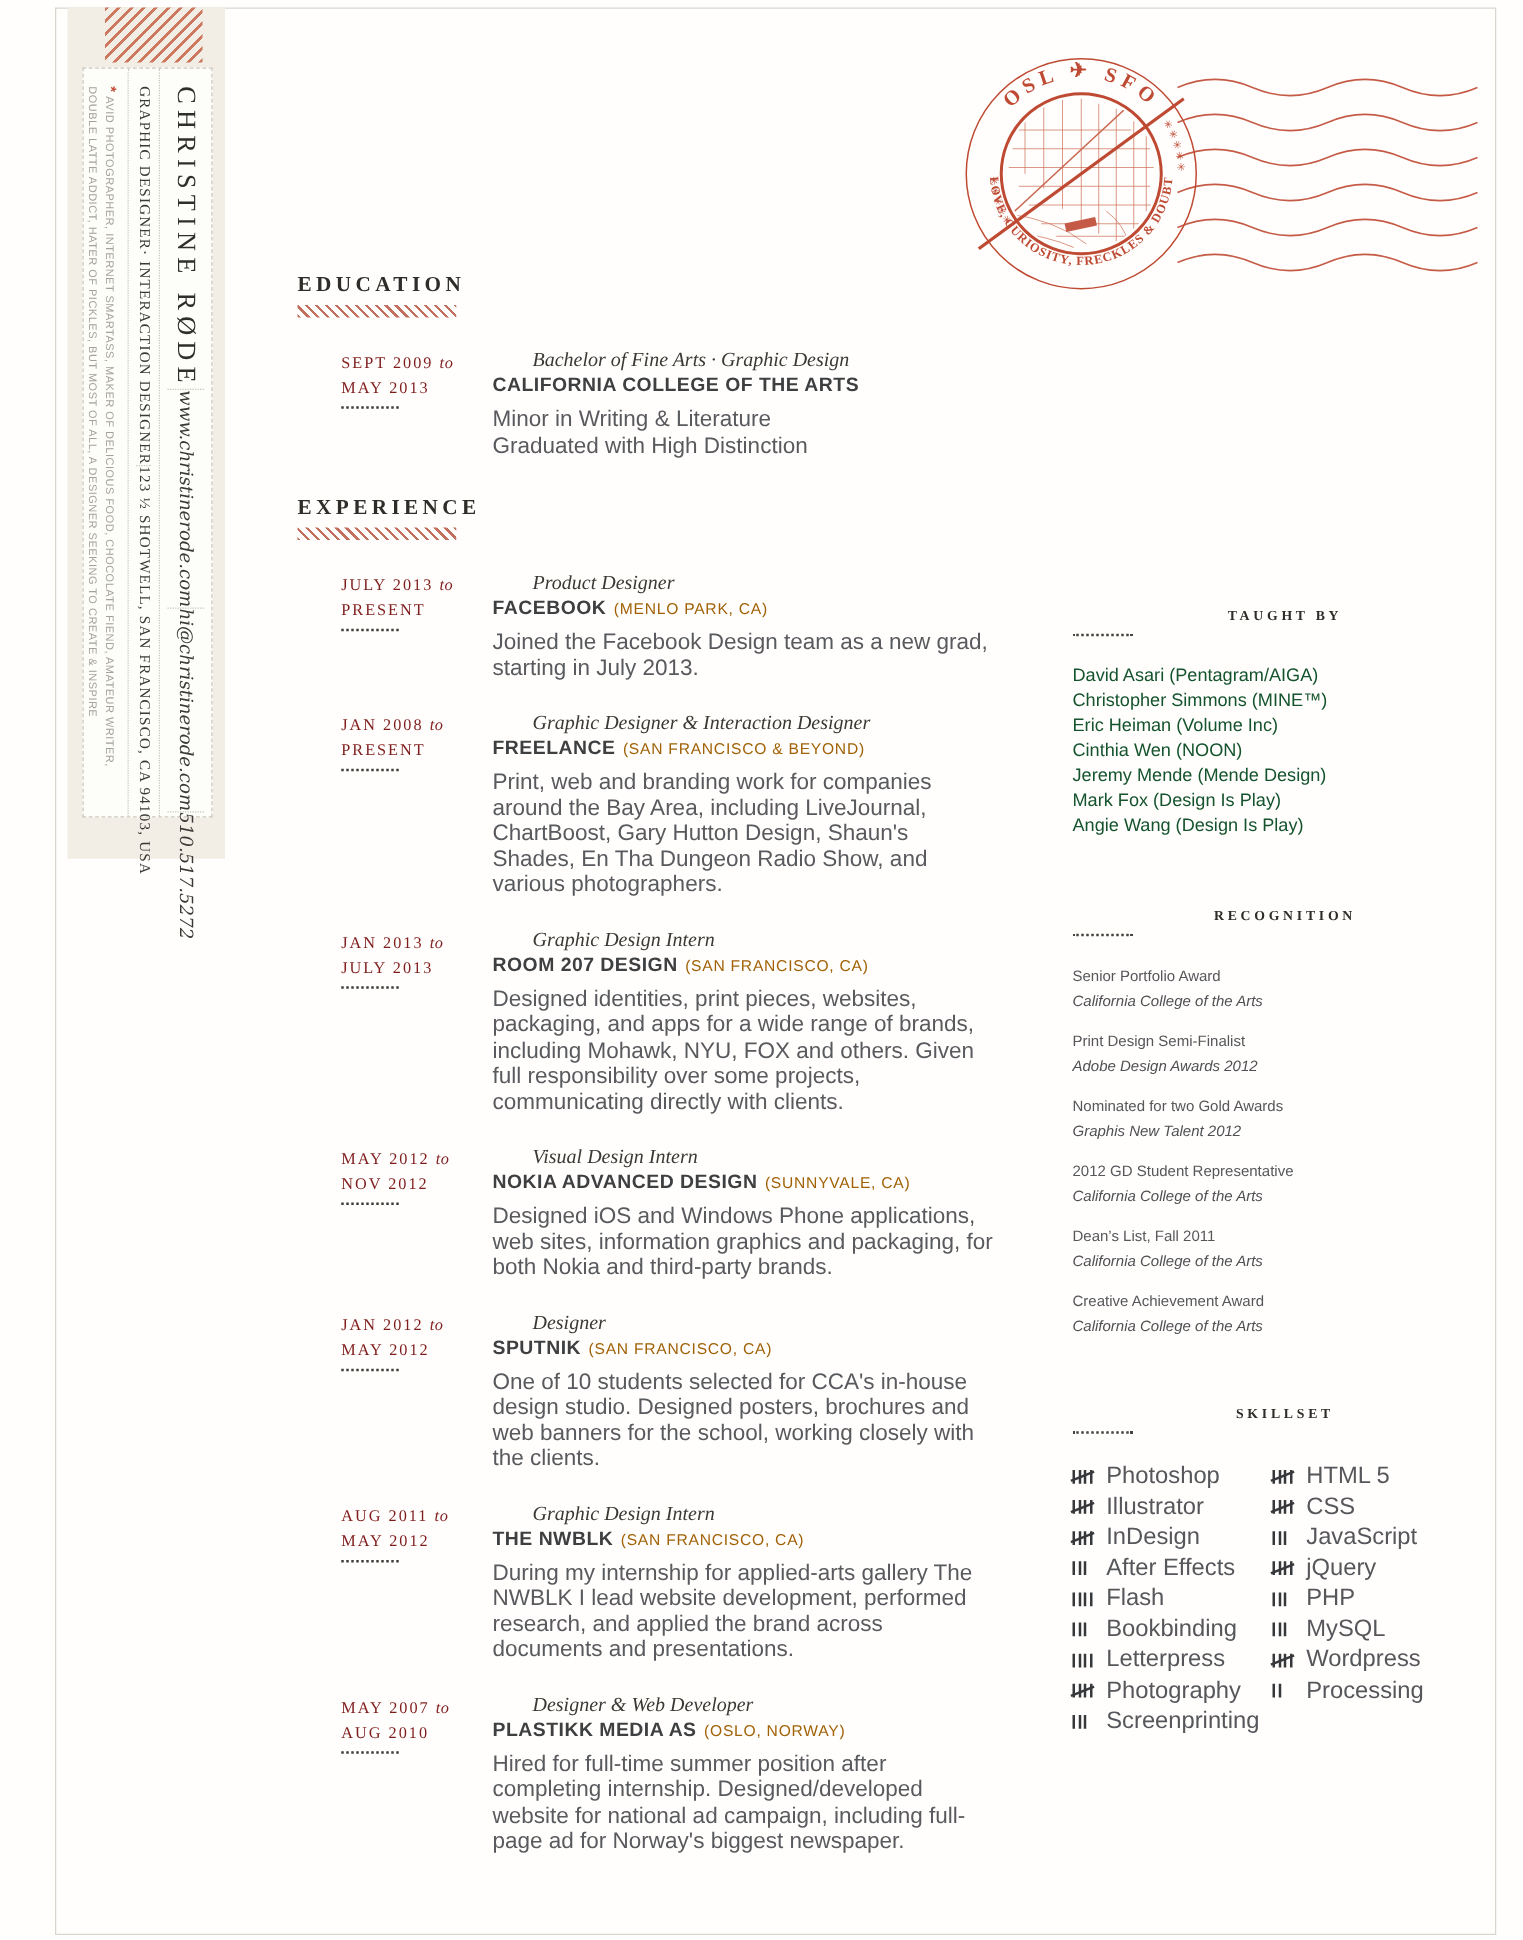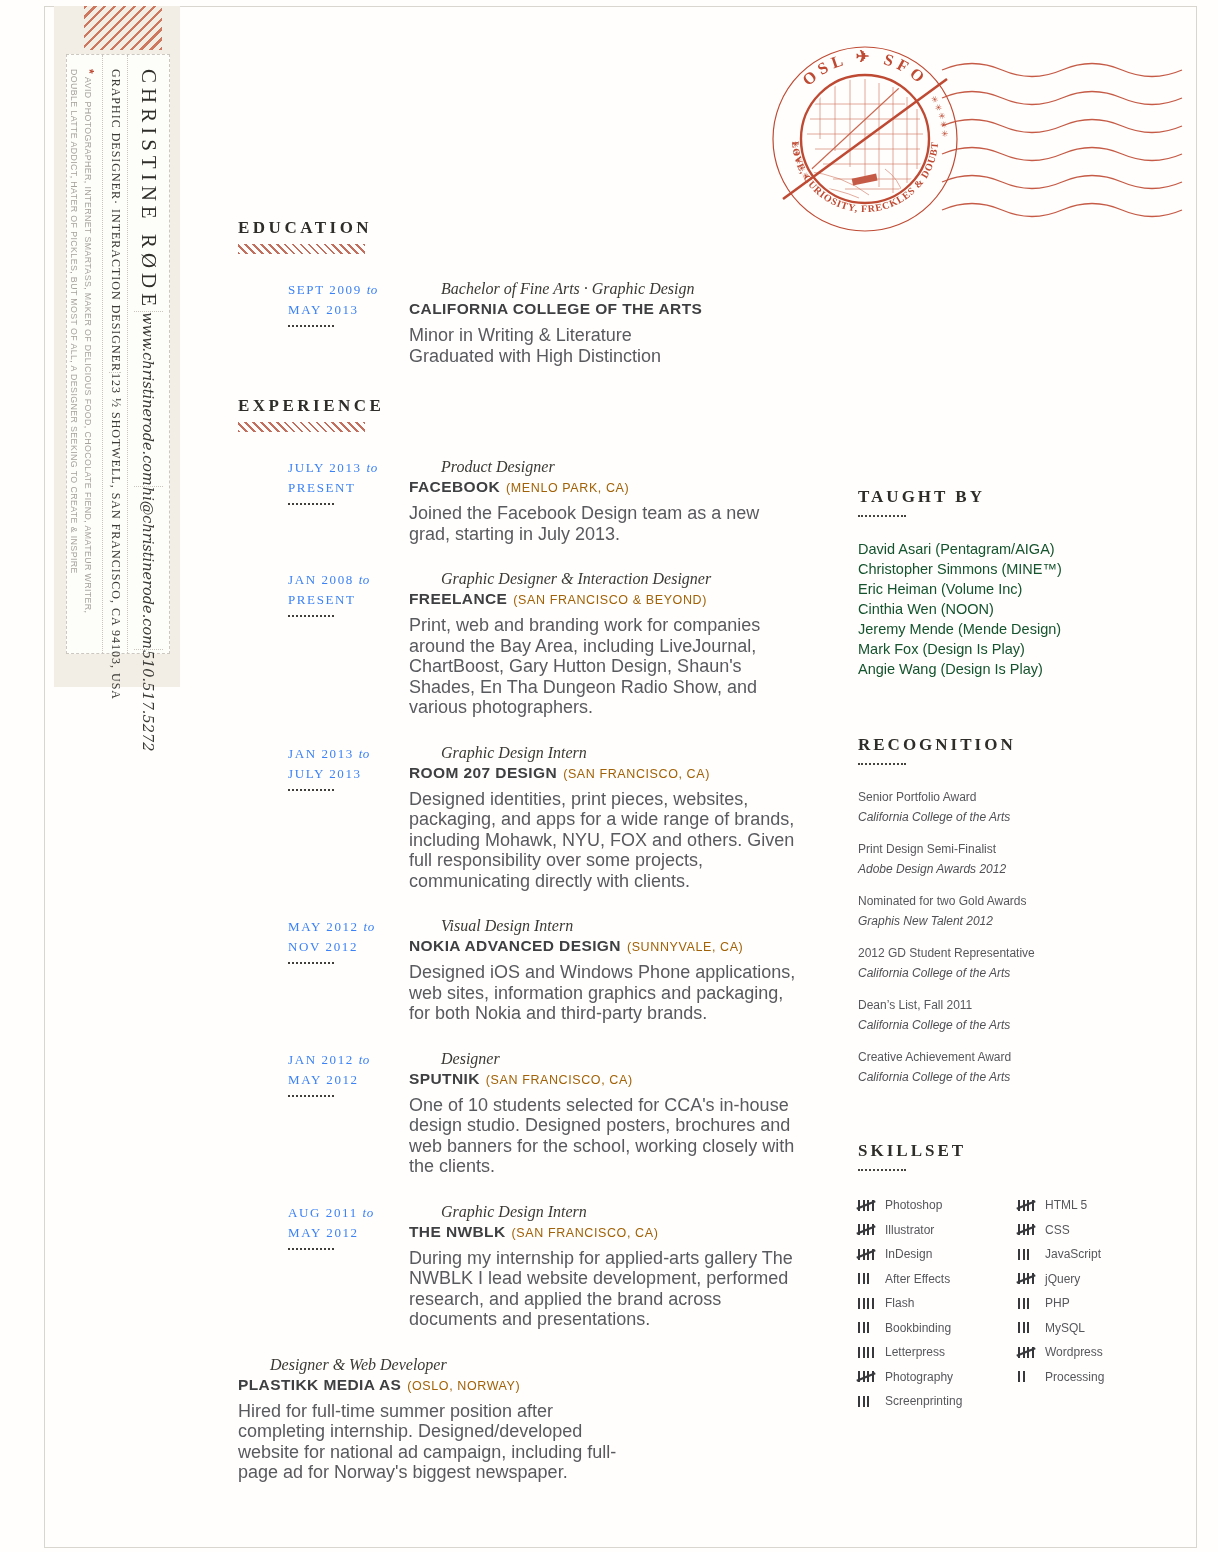--- a/index.html
+++ b/index.html
@@ -25,28 +25,28 @@
   .cname{font-family:"Liberation Serif", serif;font-size:21px;letter-spacing:5px;color:#2f2e2a;white-space:nowrap;}
   .cscript{font-family:"DejaVu Serif", serif;font-style:italic;font-size:14.5px;color:#3a3935;white-space:nowrap;}
   .csep{align-self:stretch;margin:6px 0;border-left:1px dotted #c9c5bc;}
   .crow-role{height:27px;font-family:"Liberation Serif", serif;font-size:12px;letter-spacing:1px;color:#3a3935;justify-content:space-between;white-space:nowrap;}
   .crow-fine{flex:1;display:block;padding-top:4px;font-size:8.8px;letter-spacing:.4px;color:#a5a29b;line-height:1.5;}
   .star{color:#bf4a33;font-size:12px;margin-right:3px;font-weight:bold;}
   
   .sec-head{font-family:"Liberation Serif", serif;font-weight:700;font-size:17px;letter-spacing:3.5px;color:#2e2d29;}
   .sec-hatch{width:127px;height:10px;margin-top:6px;
     background:repeating-linear-gradient(45deg, rgba(184,86,66,.85) 0 1.8px, rgba(255,255,255,0) 1.8px 5.6px);}
-  .r-head{font-family:"Liberation Serif", serif;font-weight:700;font-size:17px;letter-spacing:3px;color:#2e2d29;}
+  .r-head{font-family:"Liberation Serif", serif;font-weight:700;font-size:11px;letter-spacing:3px;color:#2e2d29;text-align:center;}
   .r-dots{width:48px;border-bottom:2px dotted #45443e;margin-top:8px;height:0;}
   
   .main{left:238px;top:218px;width:560px;}
   .exp-head{margin-top:30px;}
   .entry{display:flex;margin-top:26px;}
-  .dates{width:121px;margin-left:50px;flex:none;font-family:"Liberation Serif", serif;
-    font-size:13px;letter-spacing:1.6px;color:#3b82f6;line-height:1.55;}
+  .dates{width:121px;margin-left:35px;flex:none;font-family:"Liberation Serif", serif;
+    font-size:13px;letter-spacing:1.6px;color:#7f1d1d;line-height:1.55;}
   .dto{font-style:italic;letter-spacing:.5px;font-family:"Liberation Serif", serif;}
   .dotrule{width:46px;border-bottom:2px dotted #403f3a;margin-top:5px;height:0;}
   .econtent{flex:1;}
   .erole{font-family:"Liberation Serif", serif;font-style:italic;font-size:16px;color:#3a3934;margin-left:32px;}
   .eorg{margin-top:2px;}
   .org{font-weight:700;font-size:15.5px;letter-spacing:.4px;color:#3e3f41;}
   .eloc{font-size:12.5px;letter-spacing:.6px;color:#a16207;margin-left:6px;text-align:center;}
   .ebody{margin-top:7px;font-size:18px;line-height:20.5px;color:#595a5e;max-width:402px;white-space:pre-line;}
   
   .rightcol{left:858px;top:487px;width:340px;}
@@ -56,21 +56,21 @@
   .rec-item{margin-bottom:12px;font-size:12px;line-height:20px;color:#56575b;}
   .rec-org{font-style:italic;color:#4f5054;}
   .skill-block{margin-top:54px;}
   .skills{margin-top:22px;display:flex;}
   .skill-col{width:160px;}
   .skill-col:last-child{width:auto;}
   .skill-row{display:flex;align-items:center;height:24.5px;}
   .tally{width:27px;position:relative;display:flex;gap:2.5px;align-items:center;height:12px;flex:none;}
   .tally .bar{width:2px;height:11px;background:#37383b;}
   .tally .strike{position:absolute;left:-2px;top:5px;width:20px;height:2px;background:#37383b;transform:rotate(-22deg);}
-  .skill-label{font-size:12px;color:#56575b;}
+  .skill-label{font-size:19px;color:#56575b;}
   svg text{font-family:"Liberation Serif", serif;}
 </style>
 </head>
 <body>
 
 <div class="abs frame"></div>
 
 <div class="abs strip">
   <div class="abs strip-hatch"></div>
 </div>
@@ -233,20 +233,25 @@
           <div class="dotrule"></div>
         </div>
         <div class="econtent">
           <div class="erole">Graphic Design Intern</div>
           <div class="eorg"><span class="org">THE NWBLK</span><span class="eloc">(SAN FRANCISCO, CA)</span></div>
           <div class="ebody">During my internship for applied-arts gallery The NWBLK I lead website development, performed research, and applied the brand across documents and presentations.</div>
         </div>
       </div>
 
       <div class="entry">
+        <div class="dates">
+          <div><span>MAY 2007</span> <span class="dto">to</span></div>
+          <div><span>AUG 2010</span></div>
+          <div class="dotrule"></div>
+        </div>
         <div class="econtent">
           <div class="erole">Designer &amp; Web Developer</div>
           <div class="eorg"><span class="org">PLASTIKK MEDIA AS</span><span class="eloc">(OSLO, NORWAY)</span></div>
           <div class="ebody">Hired for full-time summer position after completing internship. Designed/developed website for national ad campaign, including full-page ad for Norway's biggest newspaper.</div>
         </div>
       </div>
     </div>
 </div>
 
 <div class="abs rightcol">

